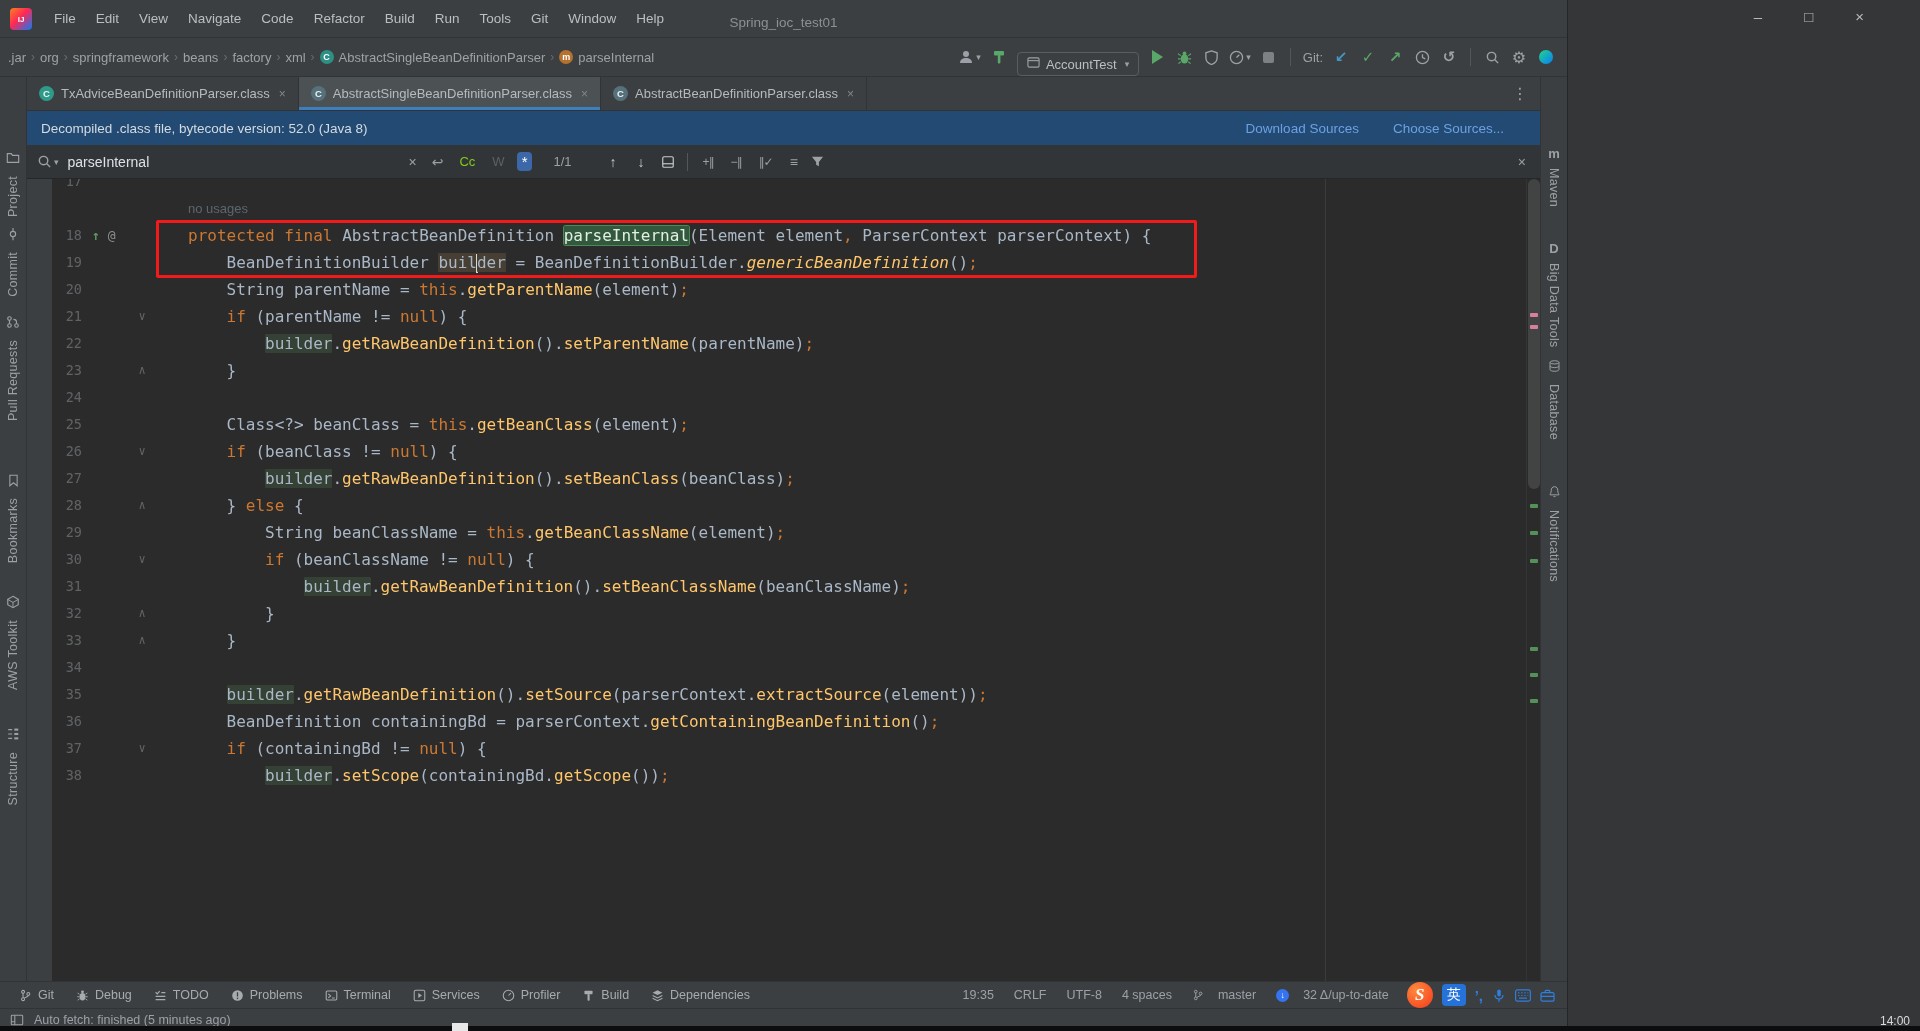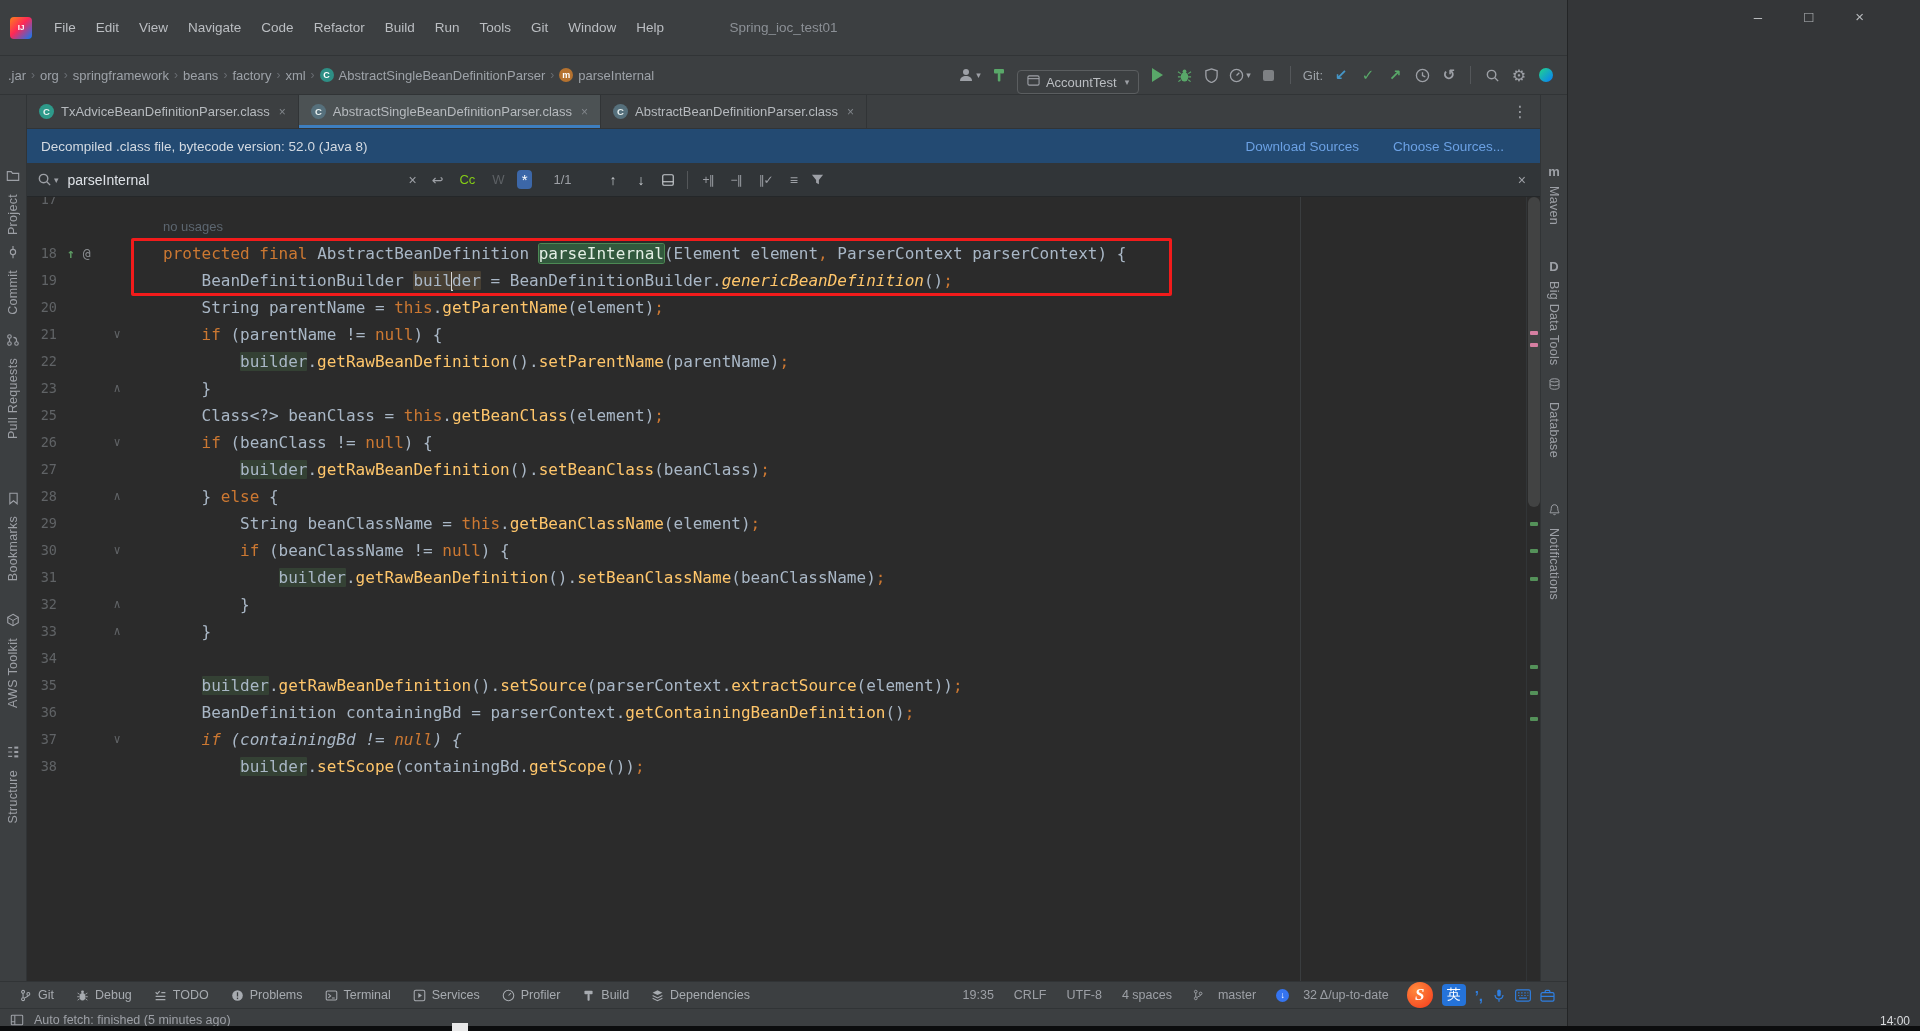--- a/index.html
+++ b/index.html
@@ -3,21 +3,21 @@
 <meta charset="utf-8">
 <style>
   *{margin:0;padding:0;box-sizing:border-box;}
   html,body{width:1920px;height:1031px;overflow:hidden;}
   body{background:#343638;font-family:"Liberation Sans","DejaVu Sans",sans-serif;}
   .screen{position:relative;width:1920px;height:1031px;}
 
   
   .ide{position:absolute;left:0;top:0;width:1568px;height:1031px;background:#3c3f41;display:flex;flex-direction:column;border-right:1px solid #232526;}
 
-  .titlebar{flex:0 0 36px;display:flex;align-items:center;padding:16px 10px;position:relative;}
+  .titlebar{flex:0 0 36px;display:flex;align-items:flex-end;padding:7px 10px;position:relative;}
   .logo{width:22px;height:22px;border-radius:4px;background:linear-gradient(135deg,#fc801d,#fe2857 45%,#087cfa);display:flex;align-items:center;justify-content:center;color:#fff;font-size:8px;font-weight:bold;}
   .menubar{display:flex;margin-left:12px;}
   .menu-item{color:#bbbec2;font-size:13.5px;padding:4px 10px;white-space:nowrap;}
   .win-title{position:absolute;left:50%;transform:translateX(-50%);color:#8c9096;font-size:13.5px;}
 
   .navbar{flex:0 0 34px;display:flex;align-items:center;padding:0 6px;border-top:1px solid #313436;border-bottom:1px solid #313436;}
   .crumbs{display:flex;align-items:center;color:#9da2a8;font-size:13px;white-space:nowrap;}
   .crumb{padding:2px 2px;display:inline-flex;align-items:center;}
   .crumb-sep{color:#686c71;font-size:12px;padding:0 3px;}
   .badge{display:inline-flex;width:14px;height:14px;border-radius:50%;align-items:center;justify-content:center;font-size:9px;color:#fff;margin-right:5px;font-weight:bold;}
@@ -67,21 +67,21 @@
   .searchbar{flex:0 0 34px;background:#313538;display:flex;align-items:center;padding:0 10px;border-bottom:1px solid #242729;gap:7px;}
   .search-query{color:#dde1e6;font-size:14px;margin-left:2px;min-width:330px;}
   .sx{color:#9da0a6;font-size:14px;padding:0 4px;}
   .toggle{color:#84cc16;font-size:13px;padding:1px 5px;border-radius:4px;}
   .toggle.dim{color:#5d6165;}
   .toggle.on{background:#3c67a8;color:#fff;font-size:15px;}
   .count{color:#9da0a6;font-size:13px;margin:0 24px 0 14px;}
   .s-arrow{color:#c8ccd0;font-size:14px;padding:0 7px;font-weight:bold;}
   .mini{color:#9da0a6;font-size:12px;padding:0 5px;letter-spacing:-1px;}
 
-  .editor{flex:1;background:#2b2b2b;position:relative;overflow:hidden;font-family:"DejaVu Sans Mono","Liberation Mono",monospace;}
+  .editor{flex:1;background:#2b2b2b;position:relative;overflow:hidden;font-family:"DejaVu Sans Mono","Liberation Mono",monospace;margin-left:25px;}
   .code-scroll{position:absolute;left:0;top:0;right:14px;margin-top:-11px;}
   .code-row{display:flex;height:27px;line-height:27px;font-size:16px;white-space:pre;}
   .gutter-num{flex:0 0 30px;text-align:right;color:#606366;font-size:13.5px;}
   .gutter-icons{flex:0 0 46px;display:flex;align-items:center;gap:8px;padding-left:10px;}
   .g-ov{color:#5d9b63;font-size:13px;font-weight:bold;}
   .g-at{color:#8a8d91;font-size:13px;}
   .gutter-fold{flex:0 0 28px;text-align:center;color:#606366;font-size:12px;}
   .code-text{flex:1;}
   .hint{color:#5c6670;font-size:13px;font-family:"Liberation Sans",sans-serif;}
   .tk-k{color:#cc7832;}
@@ -372,33 +372,34 @@
         <div class="editor">
           <div class="code-scroll">
               <div class="code-row"><span class="gutter-num">17</span><span class="gutter-icons"></span><span class="gutter-fold"></span><span class="code-text" style="padding-left: 32px;"></span></div>
               <div class="code-row"><span class="gutter-num"></span><span class="gutter-icons"></span><span class="gutter-fold"></span><span class="code-text hint" style="padding-left: 32px;">no usages</span></div>
               <div class="code-row"><span class="gutter-num">18</span><span class="gutter-icons"><span class="g-ov">↑</span><span class="g-at">@</span></span><span class="gutter-fold"></span><span class="code-text" style="padding-left: 32px;"><span class="tk-k">protected final </span><span class="tk-d">AbstractBeanDefinition </span><span class="tk-s">parseInternal</span><span class="tk-d">(Element element</span><span class="tk-p">,</span><span class="tk-d"> ParserContext parserContext) {</span></span></div>
               <div class="code-row"><span class="gutter-num">19</span><span class="gutter-icons"></span><span class="gutter-fold"></span><span class="code-text" style="padding-left: 70.5px;"><span class="tk-d">BeanDefinitionBuilder </span><span class="tk-hw">buil</span><span class="caret"></span><span class="tk-hw">der</span><span class="tk-d"> = BeanDefinitionBuilder.</span><span class="tk-sm">genericBeanDefinition</span><span class="tk-d">()</span><span class="tk-p">;</span></span></div>
               <div class="code-row"><span class="gutter-num">20</span><span class="gutter-icons"></span><span class="gutter-fold"></span><span class="code-text" style="padding-left: 70.5px;"><span class="tk-d">String parentName = </span><span class="tk-k">this</span><span class="tk-d">.</span><span class="tk-m">getParentName</span><span class="tk-d">(element)</span><span class="tk-p">;</span></span></div>
               <div class="code-row"><span class="gutter-num">21</span><span class="gutter-icons"></span><span class="gutter-fold">∨</span><span class="code-text" style="padding-left: 70.5px;"><span class="tk-k">if</span><span class="tk-d"> (parentName != </span><span class="tk-k">null</span><span class="tk-d">) {</span></span></div>
               <div class="code-row"><span class="gutter-num">22</span><span class="gutter-icons"></span><span class="gutter-fold"></span><span class="code-text" style="padding-left: 109px;"><span class="tk-hr">builder</span><span class="tk-d">.</span><span class="tk-m">getRawBeanDefinition</span><span class="tk-d">().</span><span class="tk-m">setParentName</span><span class="tk-d">(parentName)</span><span class="tk-p">;</span></span></div>
               <div class="code-row"><span class="gutter-num">23</span><span class="gutter-icons"></span><span class="gutter-fold">∧</span><span class="code-text" style="padding-left: 70.5px;"><span class="tk-d">}</span></span></div>
+              <div class="code-row"><span class="gutter-num">24</span><span class="gutter-icons"></span><span class="gutter-fold"></span><span class="code-text" style="padding-left: 32px;"></span></div>
               <div class="code-row"><span class="gutter-num">25</span><span class="gutter-icons"></span><span class="gutter-fold"></span><span class="code-text" style="padding-left: 70.5px;"><span class="tk-d">Class&lt;?&gt; beanClass = </span><span class="tk-k">this</span><span class="tk-d">.</span><span class="tk-m">getBeanClass</span><span class="tk-d">(element)</span><span class="tk-p">;</span></span></div>
               <div class="code-row"><span class="gutter-num">26</span><span class="gutter-icons"></span><span class="gutter-fold">∨</span><span class="code-text" style="padding-left: 70.5px;"><span class="tk-k">if</span><span class="tk-d"> (beanClass != </span><span class="tk-k">null</span><span class="tk-d">) {</span></span></div>
               <div class="code-row"><span class="gutter-num">27</span><span class="gutter-icons"></span><span class="gutter-fold"></span><span class="code-text" style="padding-left: 109px;"><span class="tk-hr">builder</span><span class="tk-d">.</span><span class="tk-m">getRawBeanDefinition</span><span class="tk-d">().</span><span class="tk-m">setBeanClass</span><span class="tk-d">(beanClass)</span><span class="tk-p">;</span></span></div>
               <div class="code-row"><span class="gutter-num">28</span><span class="gutter-icons"></span><span class="gutter-fold">∧</span><span class="code-text" style="padding-left: 70.5px;"><span class="tk-d">} </span><span class="tk-k">else</span><span class="tk-d"> {</span></span></div>
               <div class="code-row"><span class="gutter-num">29</span><span class="gutter-icons"></span><span class="gutter-fold"></span><span class="code-text" style="padding-left: 109px;"><span class="tk-d">String beanClassName = </span><span class="tk-k">this</span><span class="tk-d">.</span><span class="tk-m">getBeanClassName</span><span class="tk-d">(element)</span><span class="tk-p">;</span></span></div>
               <div class="code-row"><span class="gutter-num">30</span><span class="gutter-icons"></span><span class="gutter-fold">∨</span><span class="code-text" style="padding-left: 109px;"><span class="tk-k">if</span><span class="tk-d"> (beanClassName != </span><span class="tk-k">null</span><span class="tk-d">) {</span></span></div>
               <div class="code-row"><span class="gutter-num">31</span><span class="gutter-icons"></span><span class="gutter-fold"></span><span class="code-text" style="padding-left: 147.5px;"><span class="tk-hr">builder</span><span class="tk-d">.</span><span class="tk-m">getRawBeanDefinition</span><span class="tk-d">().</span><span class="tk-m">setBeanClassName</span><span class="tk-d">(beanClassName)</span><span class="tk-p">;</span></span></div>
               <div class="code-row"><span class="gutter-num">32</span><span class="gutter-icons"></span><span class="gutter-fold">∧</span><span class="code-text" style="padding-left: 109px;"><span class="tk-d">}</span></span></div>
               <div class="code-row"><span class="gutter-num">33</span><span class="gutter-icons"></span><span class="gutter-fold">∧</span><span class="code-text" style="padding-left: 70.5px;"><span class="tk-d">}</span></span></div>
               <div class="code-row"><span class="gutter-num">34</span><span class="gutter-icons"></span><span class="gutter-fold"></span><span class="code-text" style="padding-left: 32px;"></span></div>
               <div class="code-row"><span class="gutter-num">35</span><span class="gutter-icons"></span><span class="gutter-fold"></span><span class="code-text" style="padding-left: 70.5px;"><span class="tk-hr">builder</span><span class="tk-d">.</span><span class="tk-m">getRawBeanDefinition</span><span class="tk-d">().</span><span class="tk-m">setSource</span><span class="tk-d">(parserContext.</span><span class="tk-m">extractSource</span><span class="tk-d">(element))</span><span class="tk-p">;</span></span></div>
               <div class="code-row"><span class="gutter-num">36</span><span class="gutter-icons"></span><span class="gutter-fold"></span><span class="code-text" style="padding-left: 70.5px;"><span class="tk-d">BeanDefinition containingBd = parserContext.</span><span class="tk-m">getContainingBeanDefinition</span><span class="tk-d">()</span><span class="tk-p">;</span></span></div>
-              <div class="code-row"><span class="gutter-num">37</span><span class="gutter-icons"></span><span class="gutter-fold">∨</span><span class="code-text" style="padding-left: 70.5px; font-style: italic;"><span class="tk-k">if</span><span class="tk-d"> (containingBd != </span><span class="tk-k">null</span><span class="tk-d">) {</span></span></div>
+              <div class="code-row"><span class="gutter-num">37</span><span class="gutter-icons"></span><span class="gutter-fold">∨</span><span class="code-text" style="padding-left: 70.5px;"><span class="tk-k">if</span><span class="tk-d"> (containingBd != </span><span class="tk-k">null</span><span class="tk-d">) {</span></span></div>
               <div class="code-row"><span class="gutter-num">38</span><span class="gutter-icons"></span><span class="gutter-fold"></span><span class="code-text" style="padding-left: 109px;"><span class="tk-hr">builder</span><span class="tk-d">.</span><span class="tk-m">setScope</span><span class="tk-d">(containingBd.</span><span class="tk-m">getScope</span><span class="tk-d">())</span><span class="tk-p">;</span></span></div>
             </div>
           <div class="margin-line"></div>
           <div class="annotation-box"></div>
           <div class="stripe-bar">
             <div class="thumb"></div>
           <div class="stripe-mark" style="top: 134px; background: rgb(215, 127, 161);"></div>
               <div class="stripe-mark" style="top: 146px; background: rgb(215, 127, 161);"></div>
               <div class="stripe-mark" style="top: 325px; background: rgb(84, 145, 89);"></div>
               <div class="stripe-mark" style="top: 352px; background: rgb(84, 145, 89);"></div>

